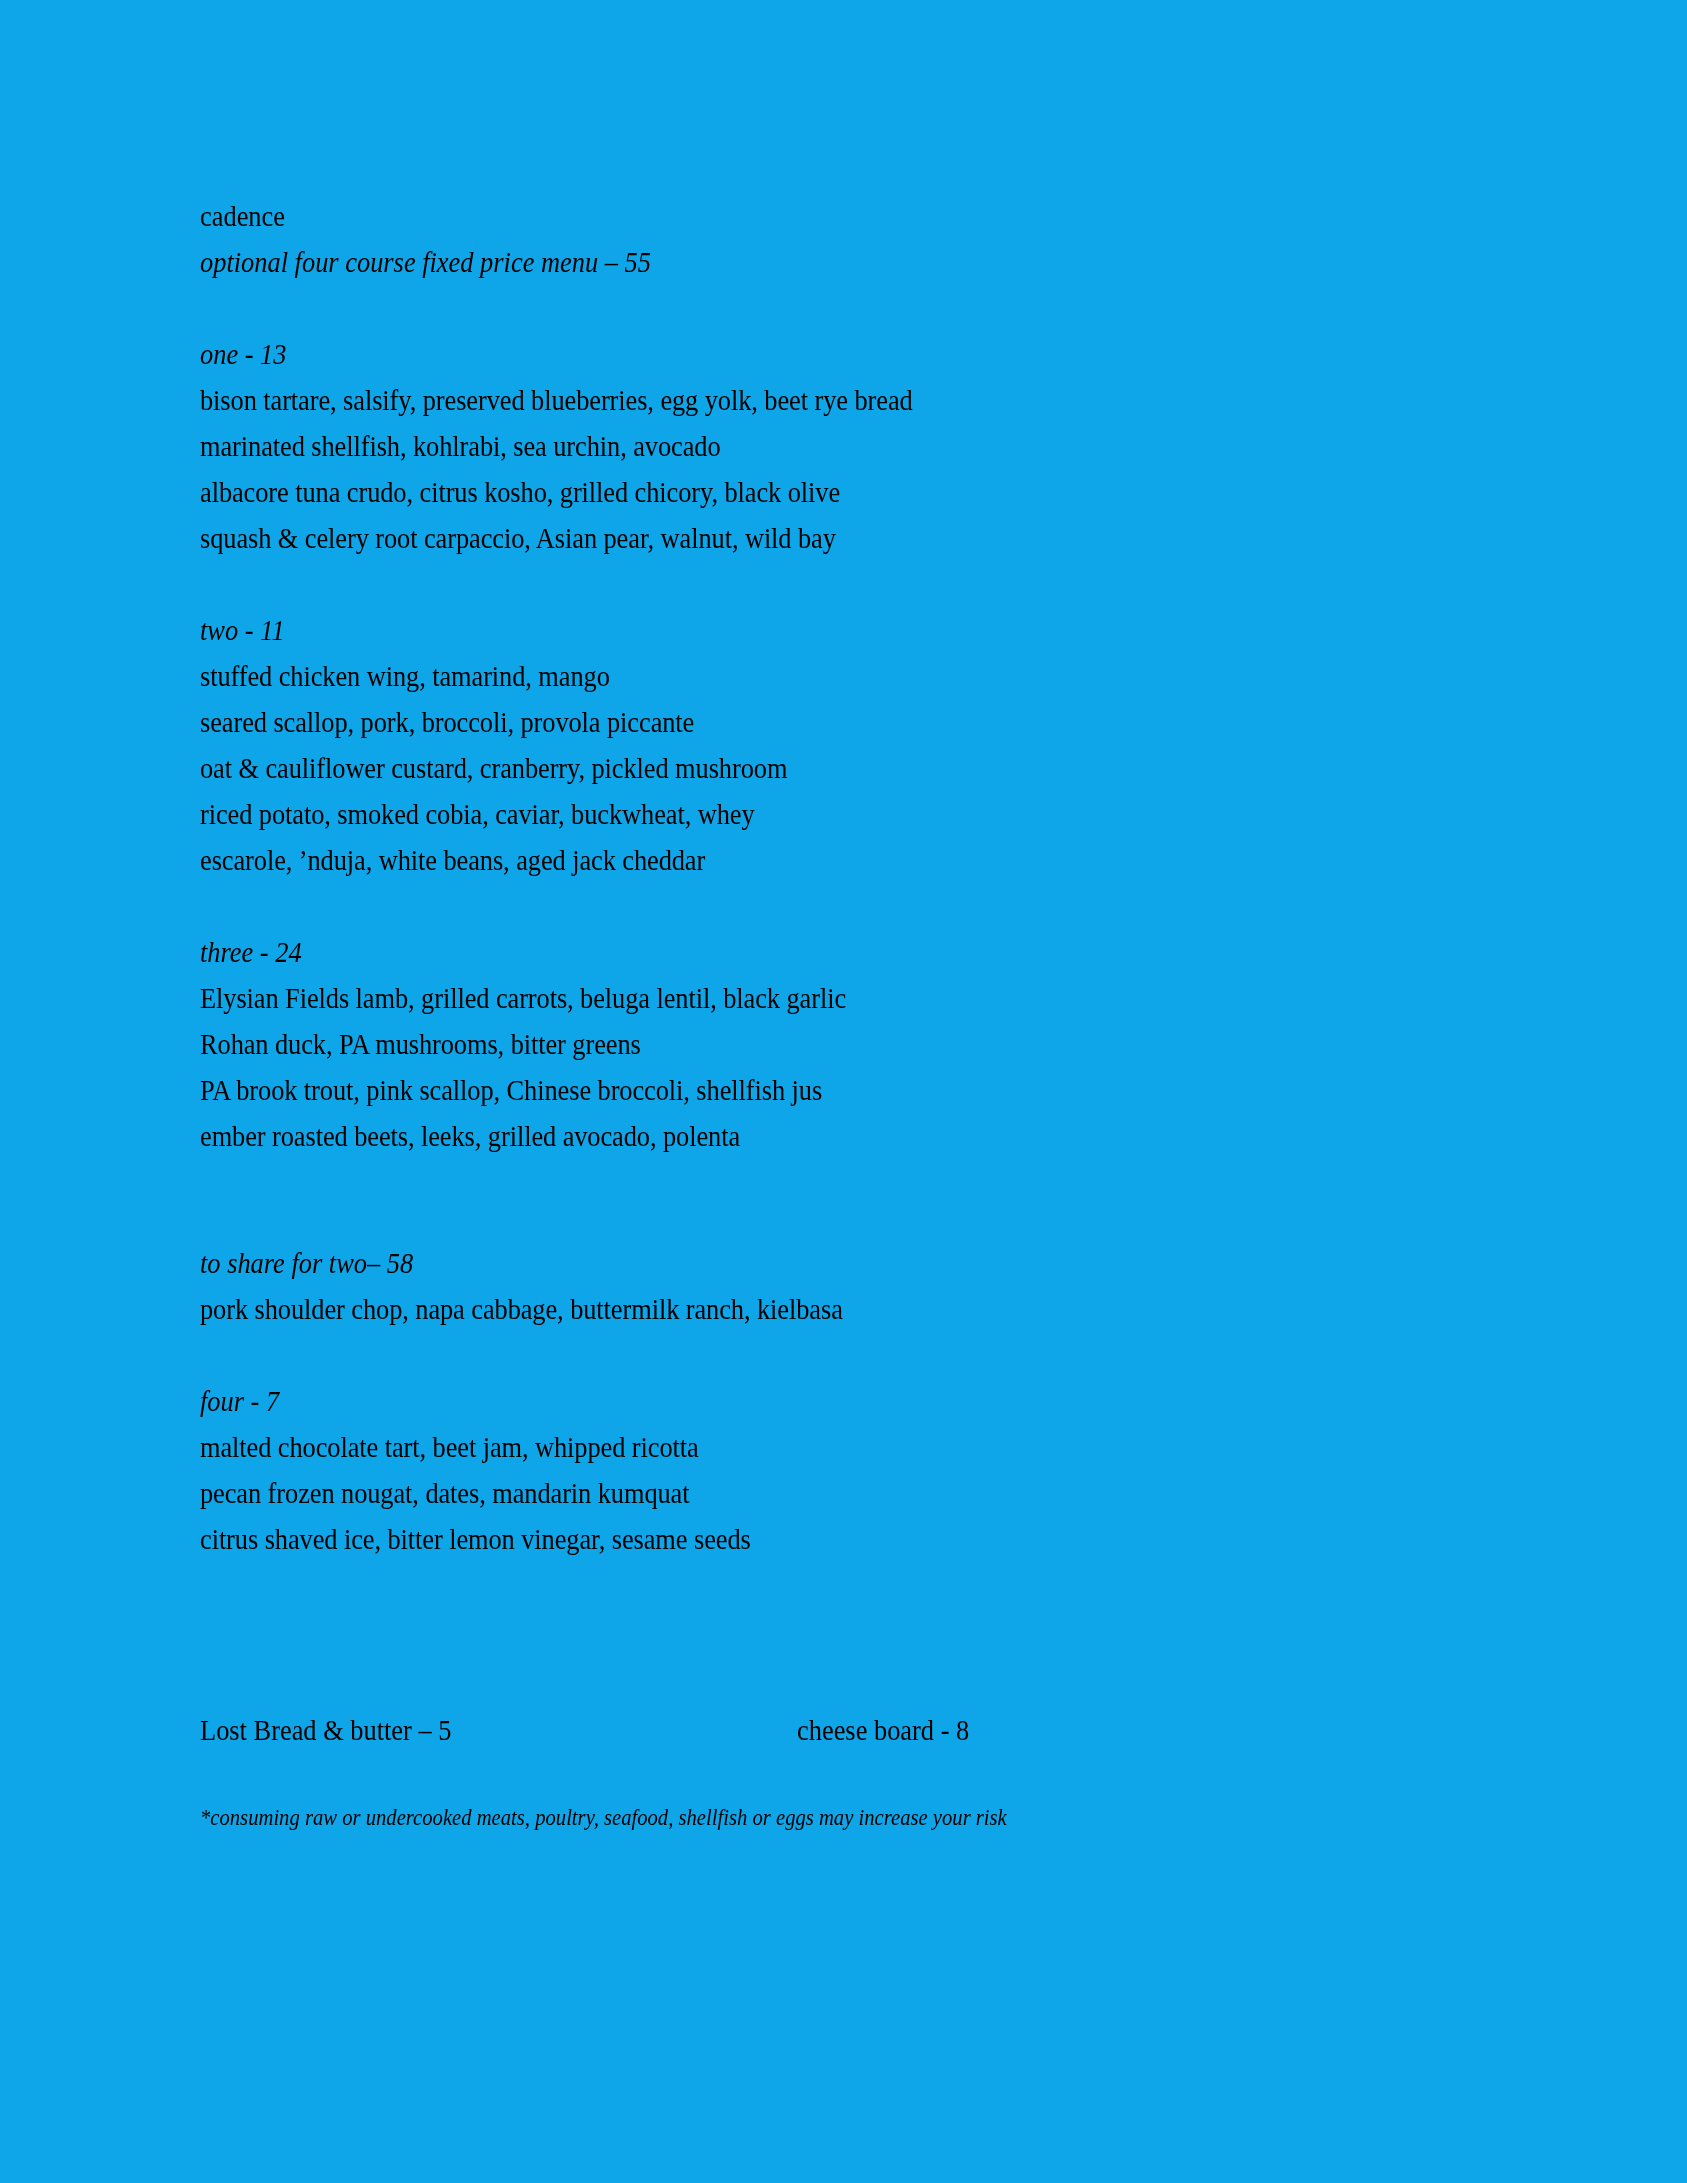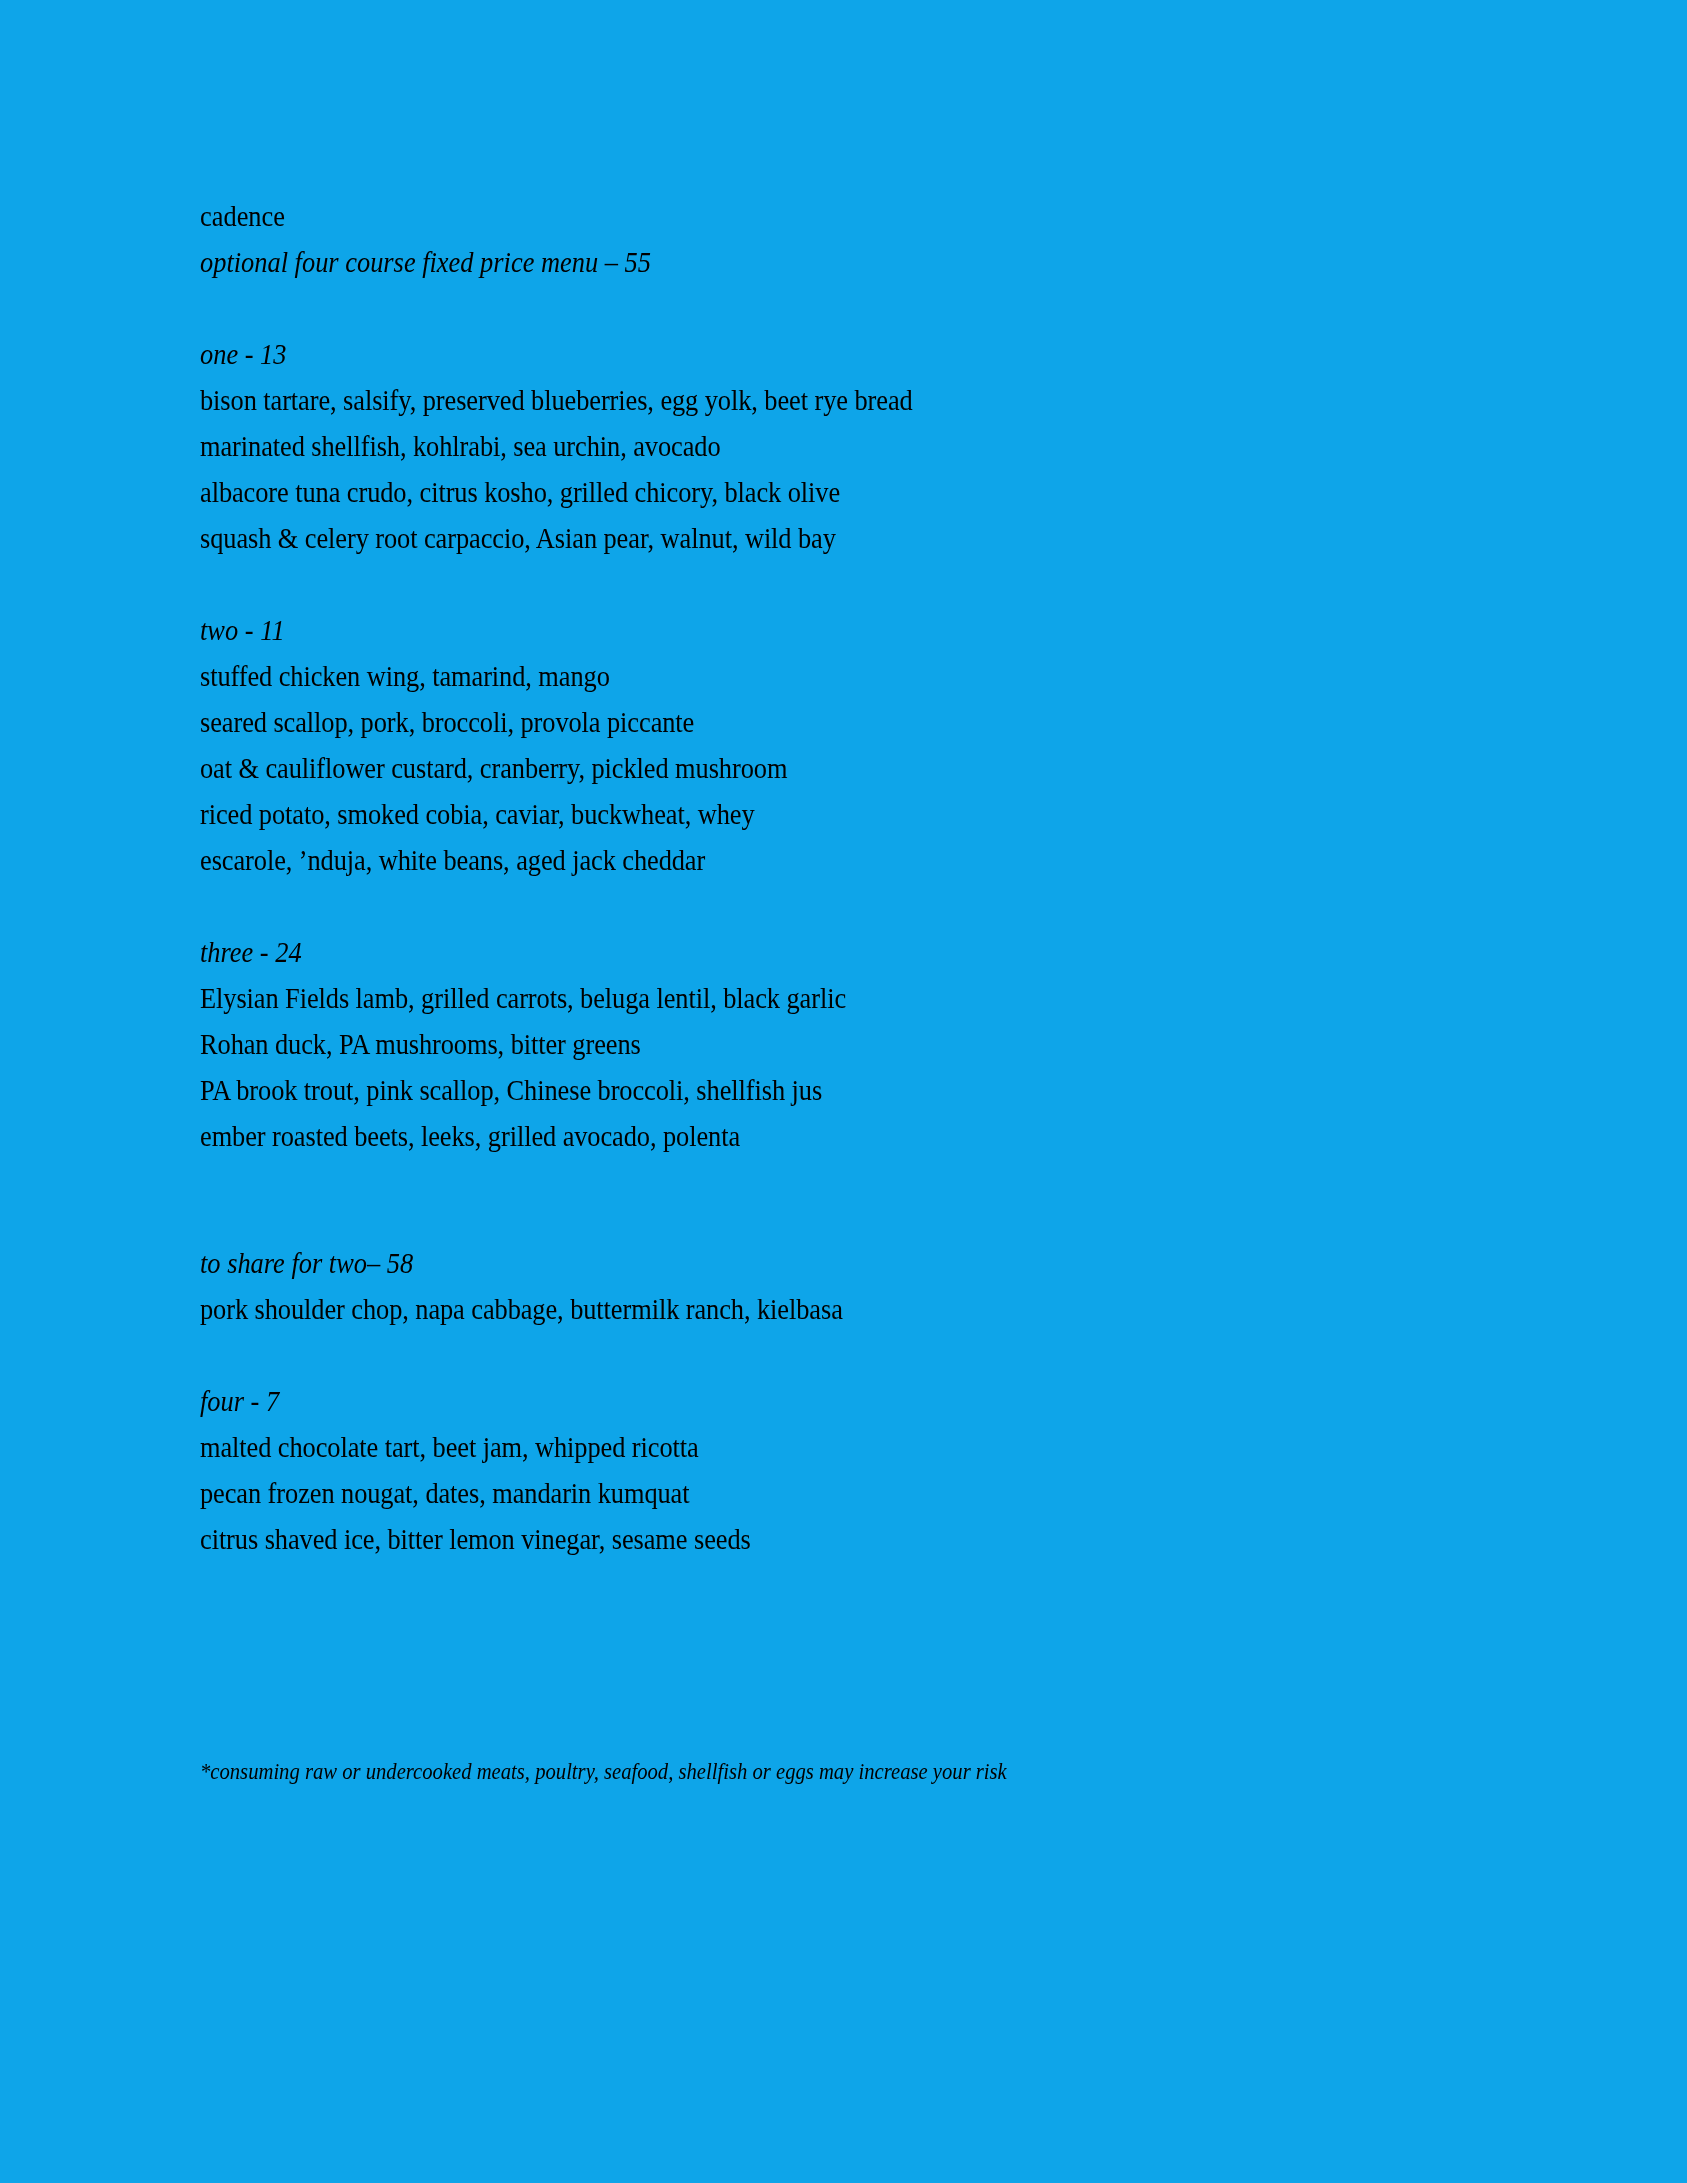--- a/index.html
+++ b/index.html
@@ -168,20 +168,24 @@
     <div class="spacer"></div>
 
     <div class="course-heading">four - 7</div>
     <div class="line">malted chocolate tart, beet jam, whipped ricotta</div>
     <div class="line">pecan frozen nougat, dates, mandarin kumquat</div>
     <div class="line">citrus shaved ice, bitter lemon vinegar, sesame seeds</div>
 
     <div class="spacer-xl"></div>
     <div class="spacer"></div>
 
+    <div class="extras-row">
+      <div class="extras-left">Lost Bread &amp; butter – 5</div>
+      <div class="extras-right">cheese board - 8</div>
+    </div>
 
     <div class="spacer"></div>
 
     <div class="footnote">*consuming raw or undercooked meats, poultry, seafood, shellfish or eggs may increase your risk</div>
 
   </div>
 </div>
 
 
 </body></html>

